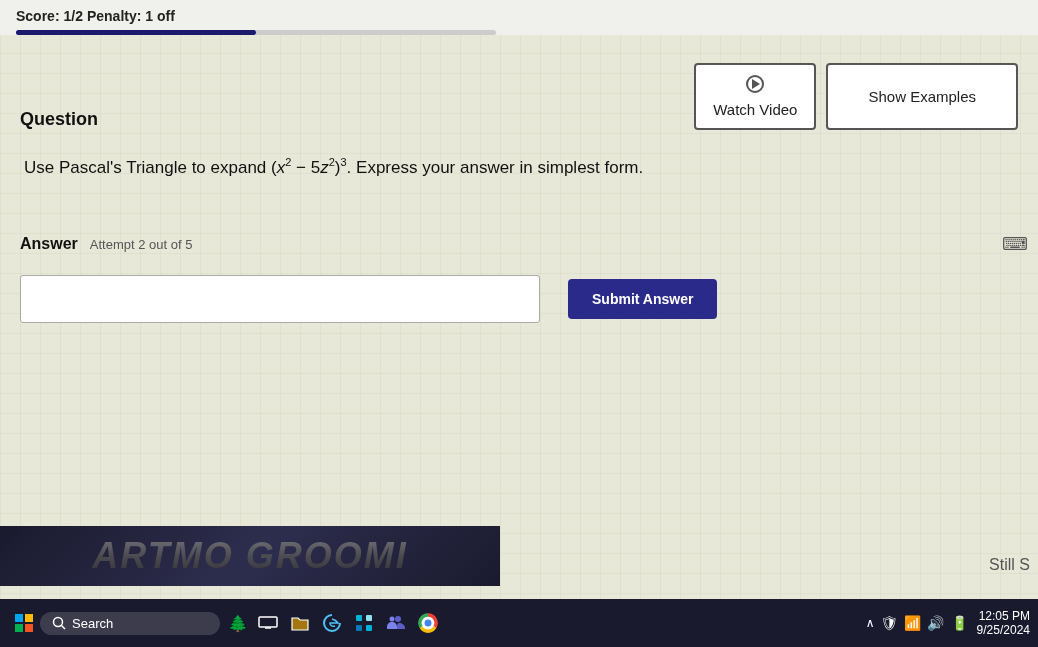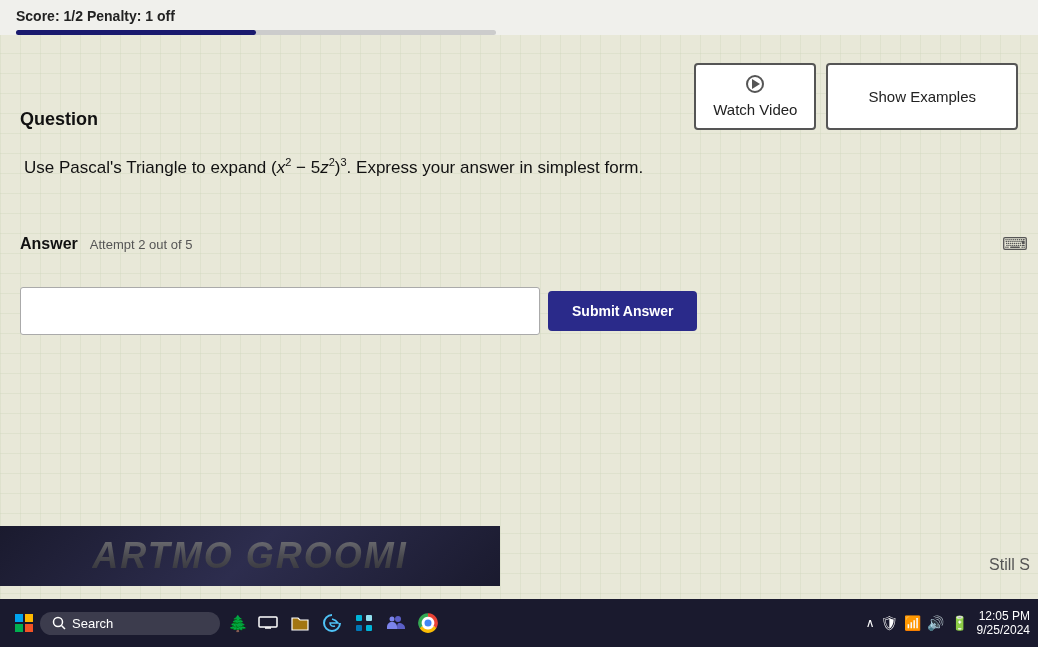--- a/index.html
+++ b/index.html
@@ -142,21 +142,21 @@
     }
 
     .answer-section {
       padding-left: 20px;
     }
 
     .answer-header {
       display: flex;
       align-items: center;
       gap: 12px;
-      margin-bottom: 32px;
+      margin-bottom: 20px;
     }
 
     .answer-label {
       font-size: 16px;
       font-weight: bold;
       color: #111;
     }
 
     .attempt-text {
       font-size: 13px;
@@ -166,21 +166,21 @@
     .keyboard-icon {
       margin-left: auto;
       margin-right: 10px;
       font-size: 18px;
       color: #555;
     }
 
     .answer-row {
       display: flex;
       align-items: center;
-      gap: 8px;
+      gap: 28px;
     }
 
     .answer-input {
       width: 520px;
       height: 48px;
       border: 1.5px solid #aaa;
       background: white;
       border-radius: 3px;
       padding: 8px 12px;
       font-size: 15px;

